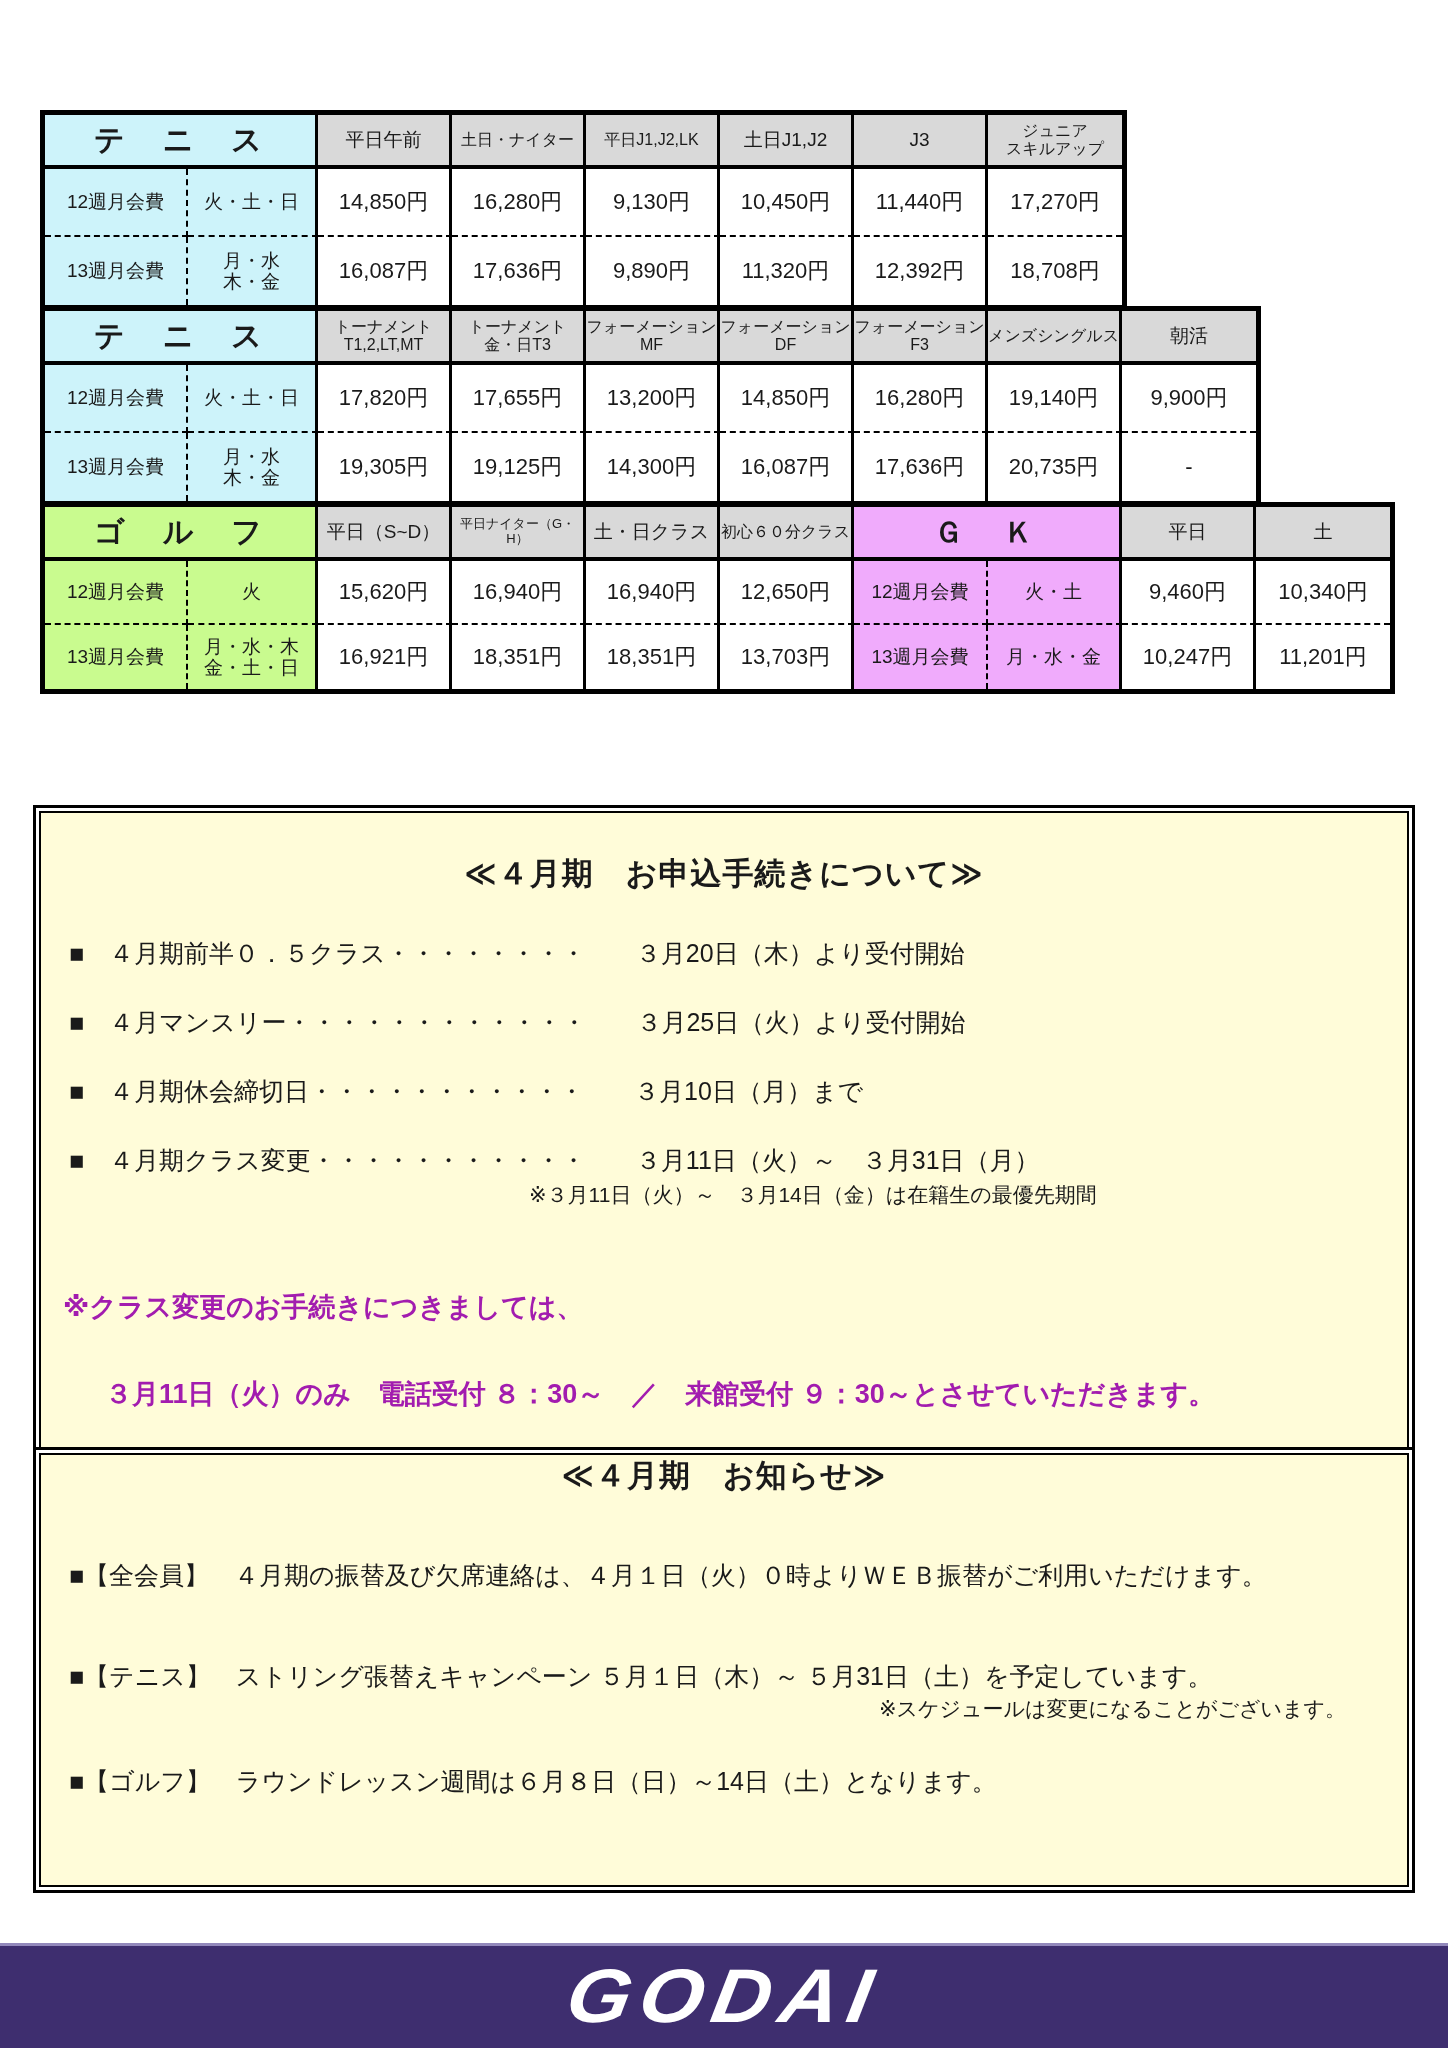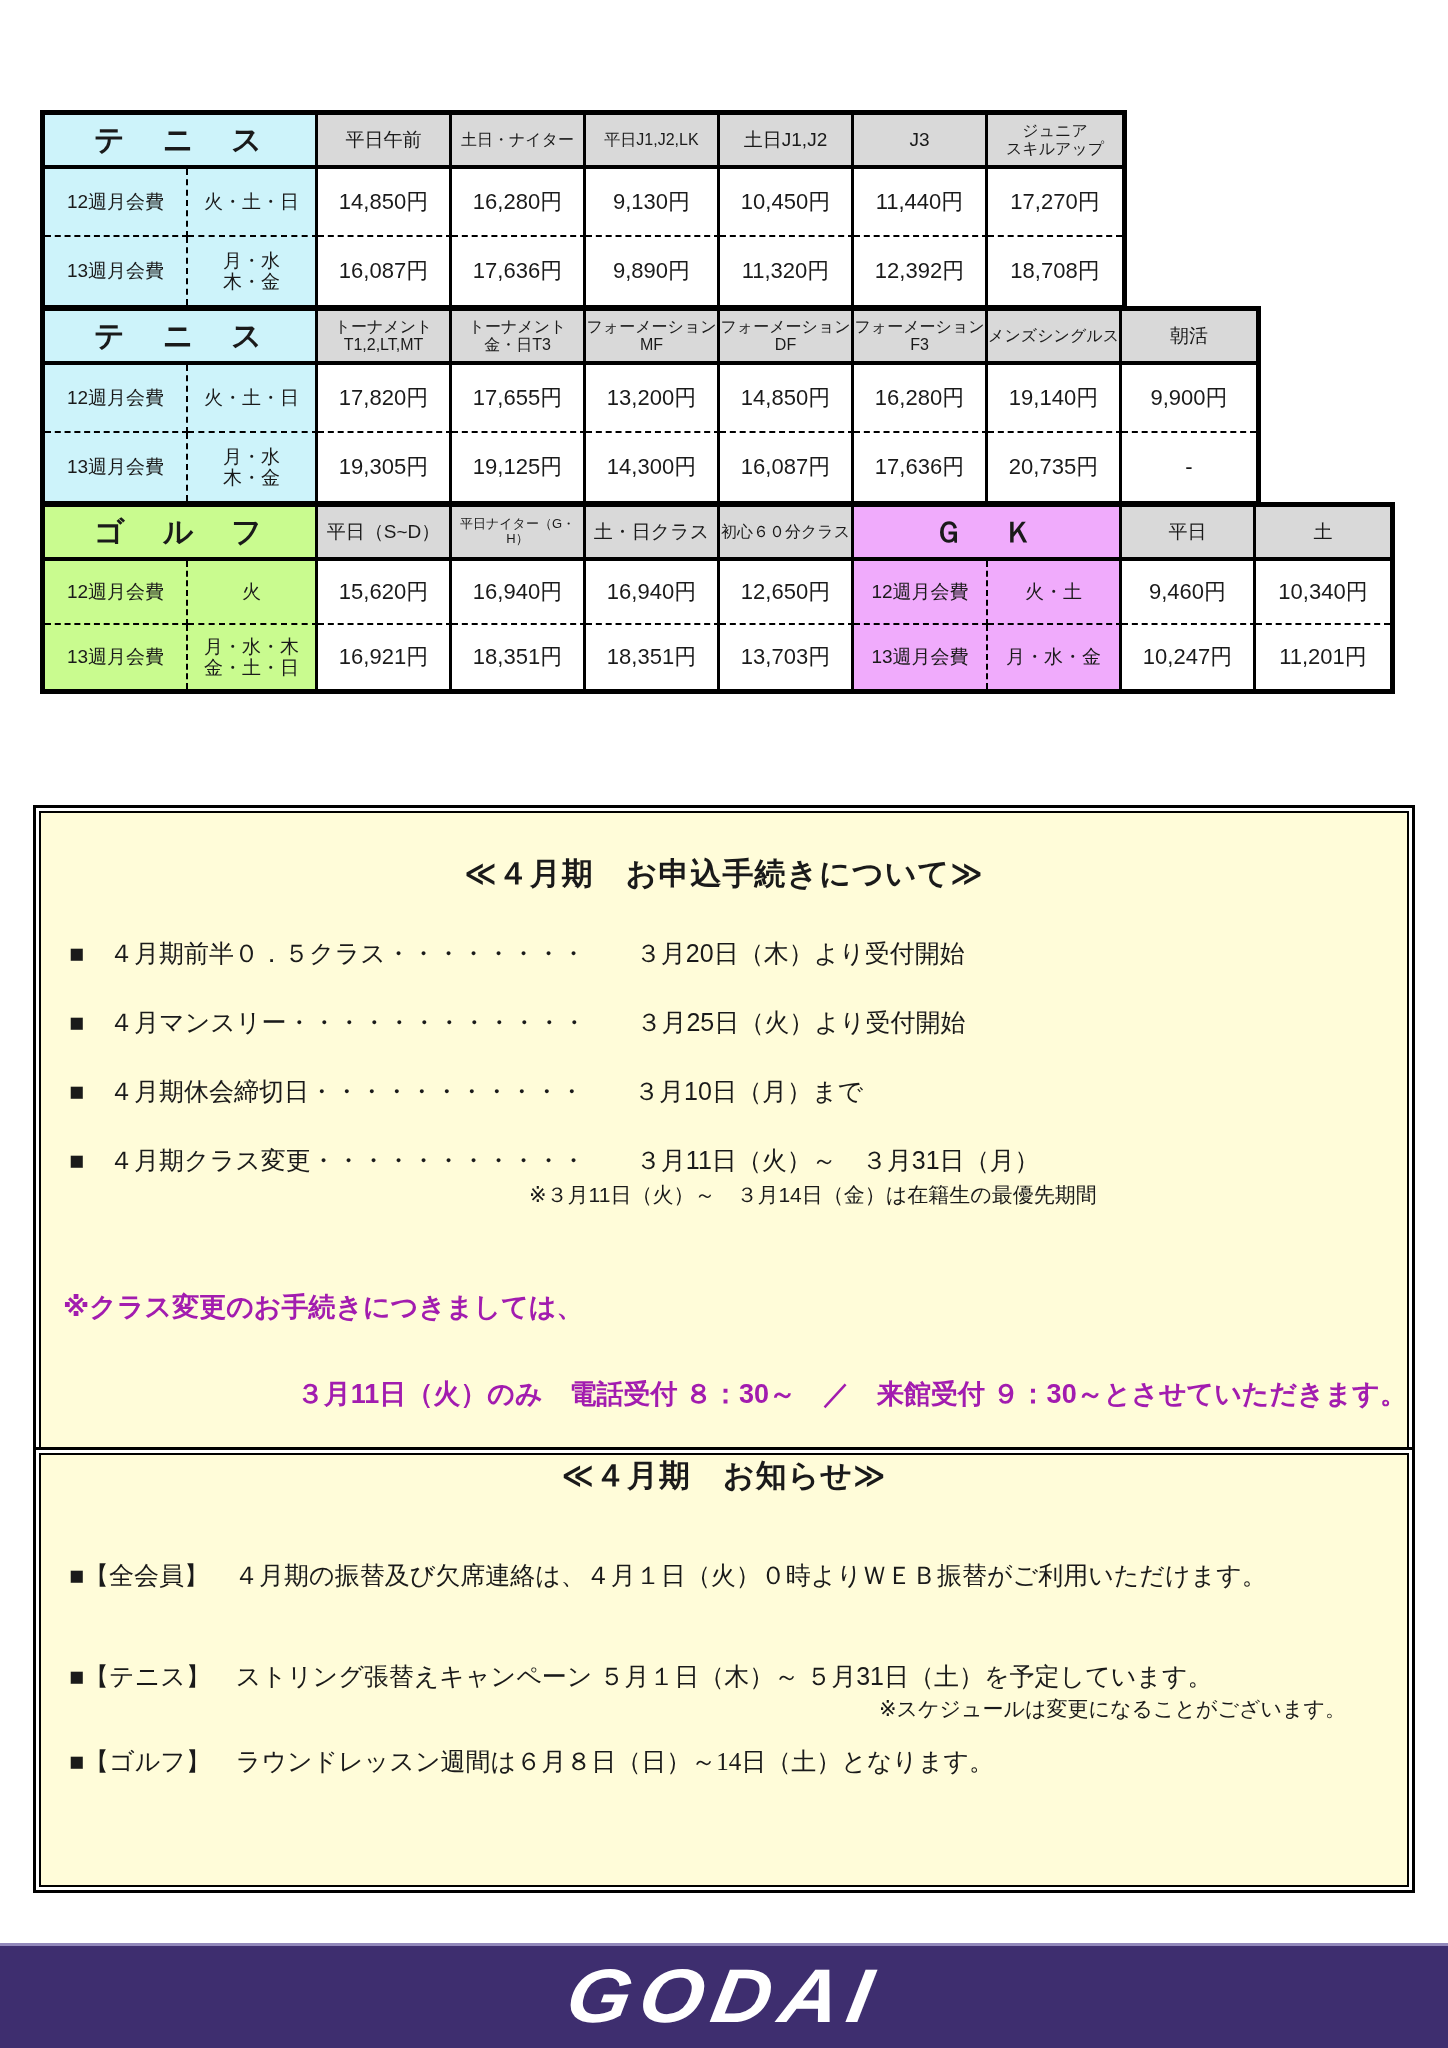--- a/index.html
+++ b/index.html
@@ -37,21 +37,21 @@
   .notice { position:absolute; left:33px; width:1382px; border:3px solid #000; background:#fff; padding:3px; }
   #box1 { top:805px; height:715px; }
   #box2 { top:1447px; height:446px; }
   .notice-inner { width:100%; height:100%; border:2px solid #000; background:#fffcd9; position:relative; overflow:hidden; }
   .n-title { text-align:center; font-size:31px; font-weight:bold; letter-spacing:1px; }
   #box1 .n-title { margin-top:40px; }
   #box2 .n-title { }
   .n-item { margin-left:28px; font-size:25px; white-space:pre-line; }
   .n-note { font-size:21px; white-space:pre-line; }
   .red-block { color:#a21caf; font-weight:bold; font-size:27px; margin-left:22px; margin-top:34px; line-height:1.6; white-space:pre-line; }
-  .red-block .indent { margin-left:42px;text-align:right; }
+  .red-block .indent { margin-left:42px; }
   
   .footer { position:absolute; left:0; top:1943px; width:1448px; height:105px; background:#3e2e6f; border-top:3px solid #9288bb; }
   .logo {
     width:100%; text-align:center; line-height:100px; color:#ffffff;
     font-size:76px; font-weight:bold; font-style:italic; letter-spacing:8px;
     transform:skewX(-10deg) scaleX(1.08);
   }
 </style>
 </head>
 <body>
@@ -174,21 +174,21 @@
 
     </div>
   </div>
 
   <div class="notice" id="box2">
     <div class="notice-inner">
       <div class="n-title">≪４月期　お知らせ≫</div>
       <div class="n-item" style="margin-top:62px;">■【全会員】　４月期の振替及び欠席連絡は、４月１日（火）０時よりＷＥＢ振替がご利用いただけます。</div>
       <div class="n-item" style="margin-top:68px;">■【テニス】　ストリング張替えキャンペーン ５月１日（木）～ ５月31日（土）を予定しています。</div>
       <div class="n-note" style="margin-left:838px; margin-top:2px;">※スケジュールは変更になることがございます。</div>
-      <div class="n-item" style="margin-top:22px;font-family:Liberation Serif, serif;">■【ゴルフ】　ラウンドレッスン週間は６月８日（日）～14日（土）となります。</div>
+      <div class="n-item" style="margin-top:42px;">■【ゴルフ】　ラウンドレッスン週間は６月８日（日）～14日（土）となります。</div>
     </div>
   </div>
 
   <div class="footer">
     <div class="logo">GODAI</div>
   </div>
 
 </div>
 
 </body></html>

